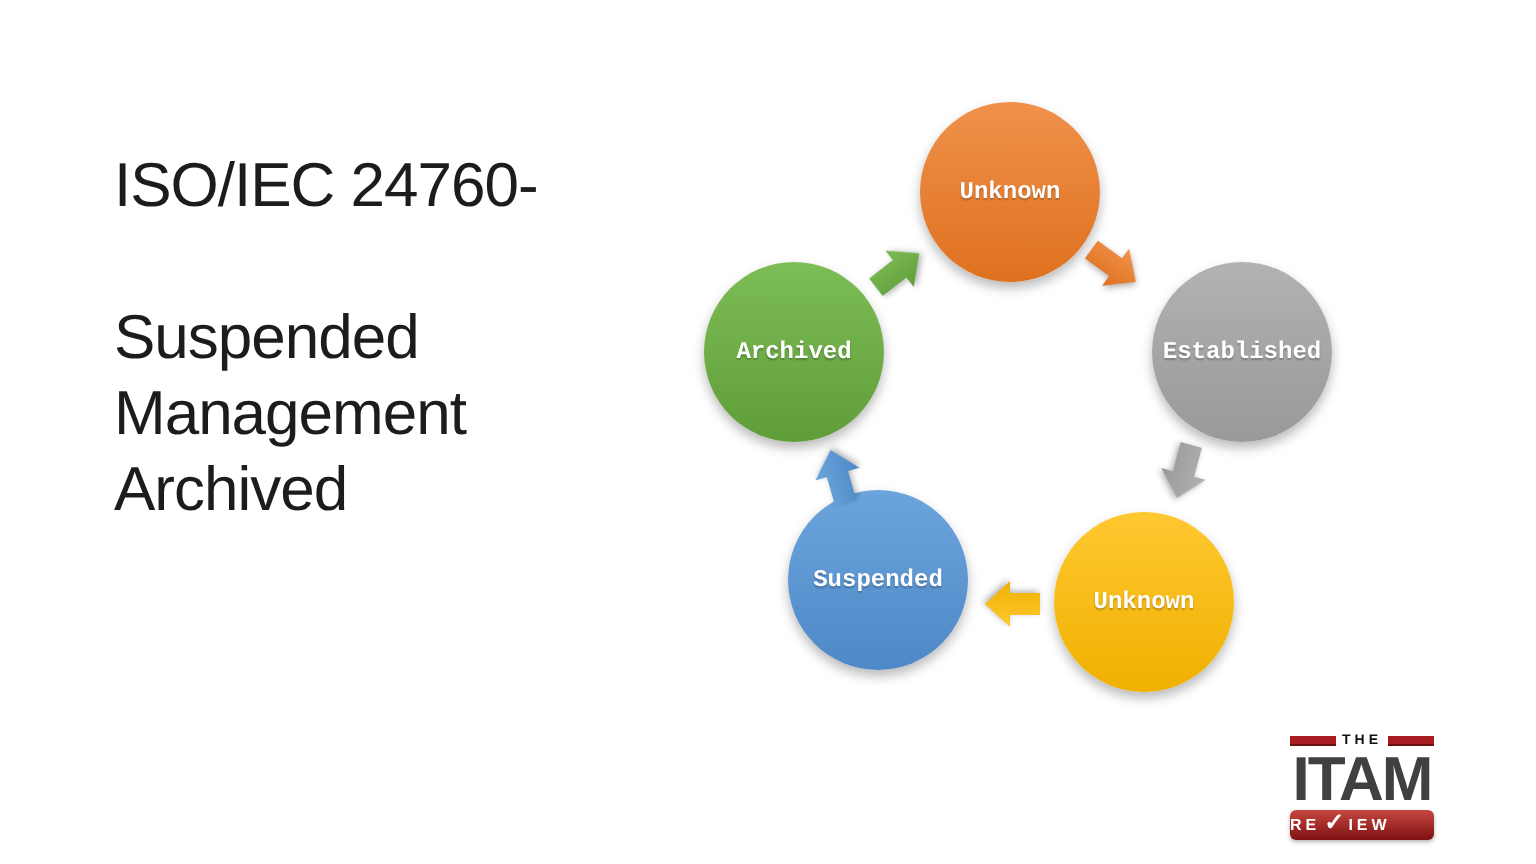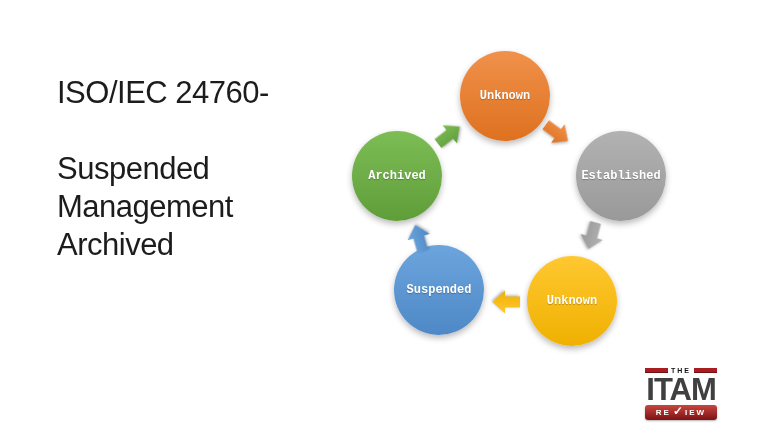--- a/index.html
+++ b/index.html
@@ -45,21 +45,21 @@
   .logo-the { display:flex; align-items:center; gap:3px; height:7px; }
   .logo-the .bar { flex:1; height:4px; background:#A91D22; border-bottom:1px solid #6E1012; }
   .logo-the .the-text { font-size:7px; font-weight:bold; letter-spacing:2px; color:#111; line-height:7px; }
   .logo-itam {
     font-size:31px; font-weight:bold; color:#404040; text-align:center;
     line-height:30px; letter-spacing:-1px; margin-top:1px;
   }
   .logo-review {
     height:15px; border-radius:3px;
     background:linear-gradient(#C8473F,#7D1113);
-    display:flex; align-items:center; justify-content:center; gap:2px;
+    display:flex; align-items:center; justify-content:flex-start; gap:2px;
     color:#fff; font-size:8px; font-weight:bold; letter-spacing:2px;
     box-shadow:0 1px 2px rgba(0,0,0,0.3);
   }
   .logo-review .check { font-size:12px; letter-spacing:0; margin-top:-3px; font-weight:bold; }
 </style>
 </head>
 <body>
 
 <div class="slide">
 

